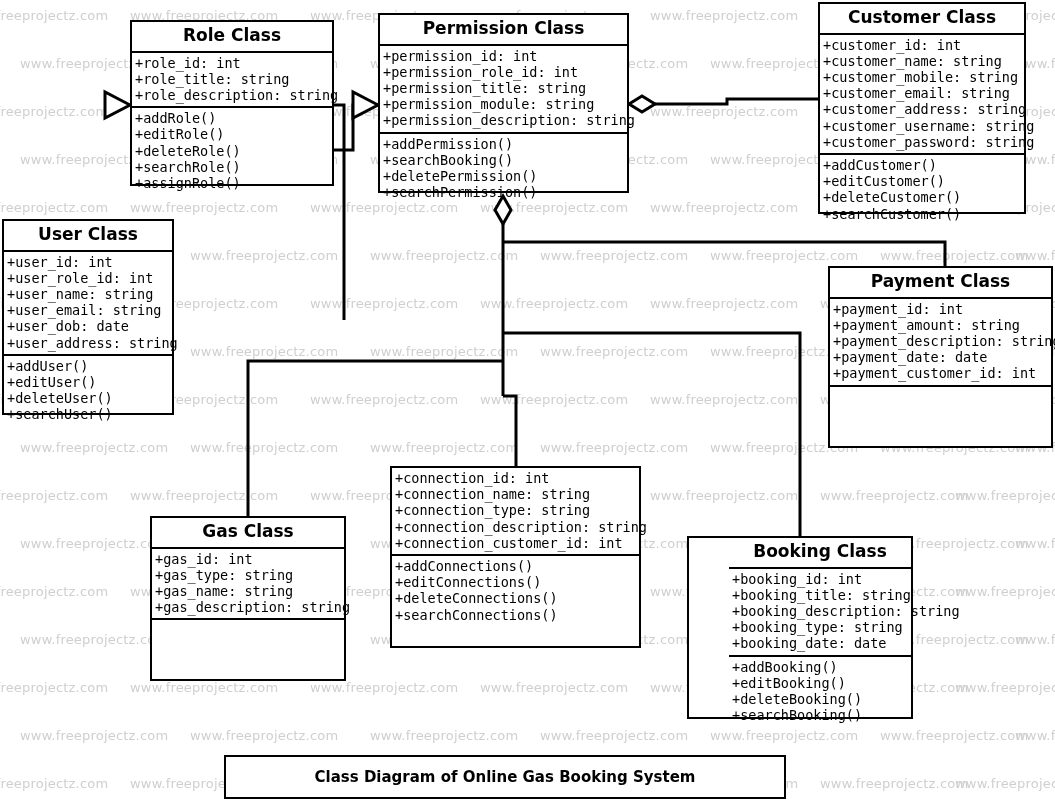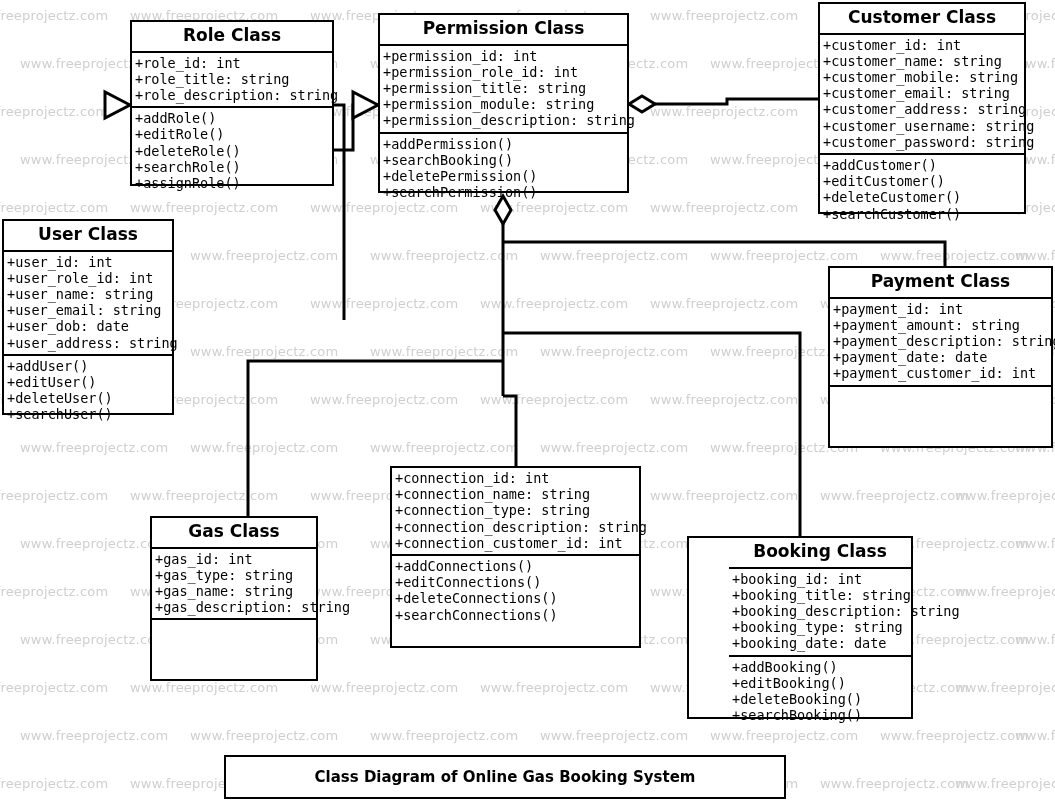--- a/index.html
+++ b/index.html
@@ -337,21 +337,21 @@
           <div class="uml-line">+connection_description: string</div>
           <div class="uml-line">+connection_customer_id: int</div>
         </div>
         <div class="uml-section uml-methods">
           <div class="uml-line">+addConnections()</div>
           <div class="uml-line">+editConnections()</div>
           <div class="uml-line">+deleteConnections()</div>
           <div class="uml-line">+searchConnections()</div>
         </div>
       </div>
-      <div class="uml-class" style="left: 150px; top: 516px; width: 168px; height: 165px;">
+      <div class="uml-class" style="left: 150px; top: 516px; width: 196px; height: 165px;">
         <div class="uml-title">Gas Class</div>
         <div class="uml-section uml-attrs">
           <div class="uml-line">+gas_id: int</div>
           <div class="uml-line">+gas_type: string</div>
           <div class="uml-line">+gas_name: string</div>
           <div class="uml-line">+gas_description: string</div>
         </div>
       </div>
       <div class="uml-class" style="left: 687px; top: 536px; width: 226px; height: 183px; padding-left: 40px;">
         <div class="uml-title">Booking Class</div>

